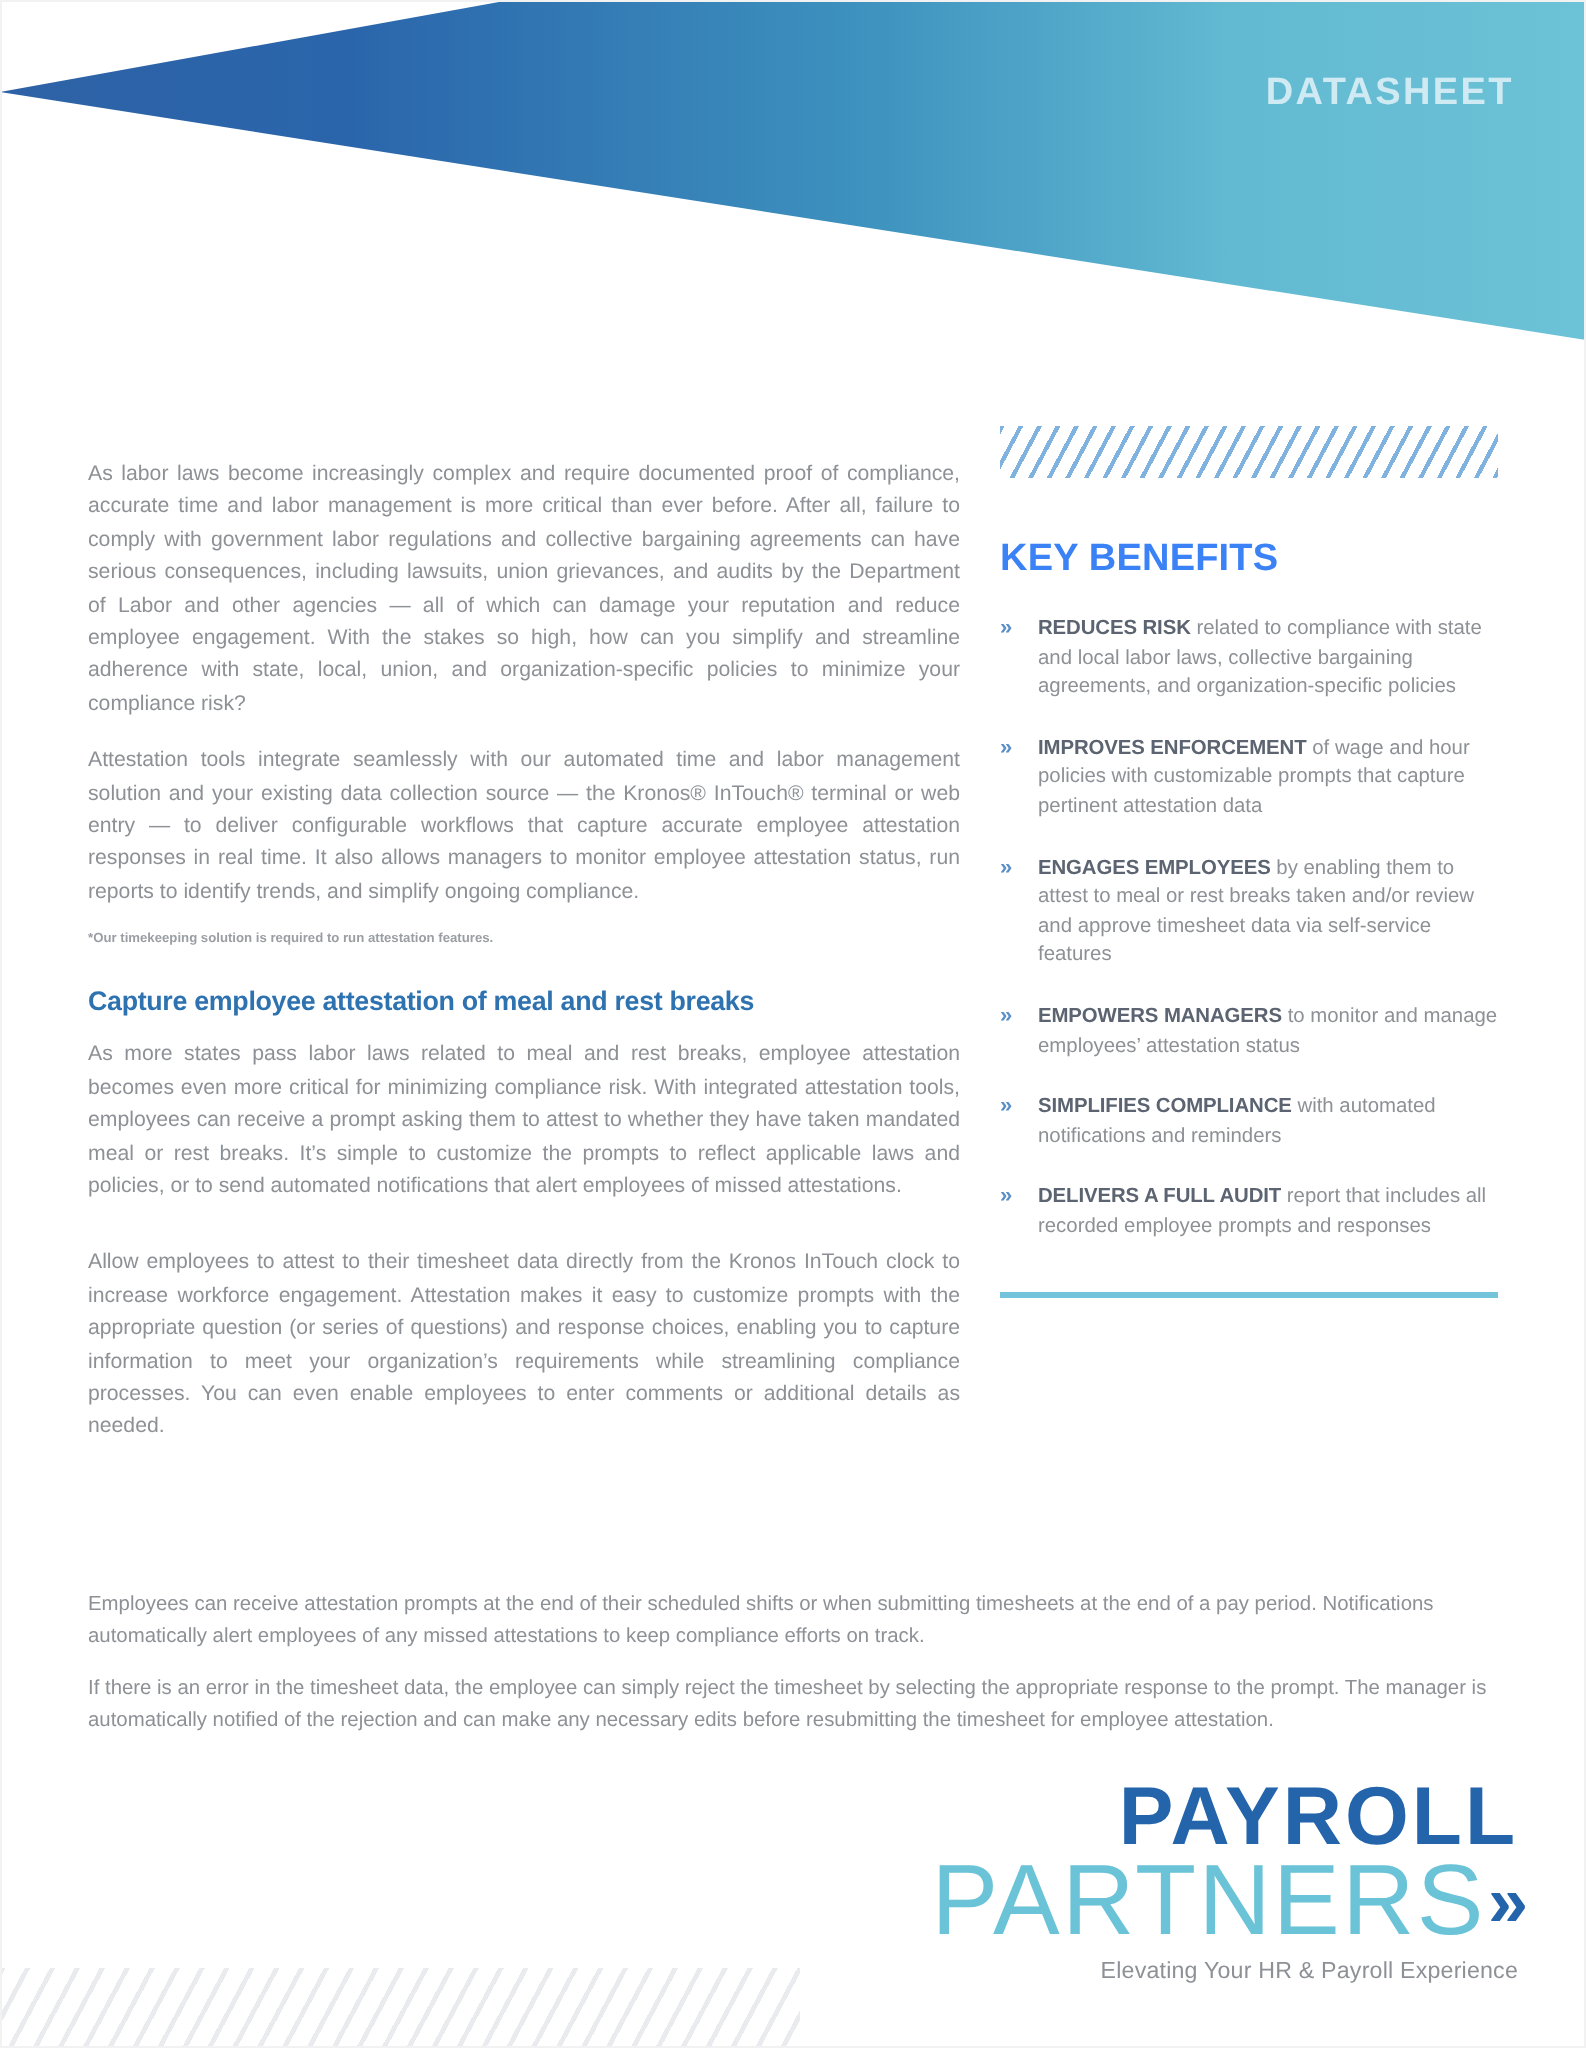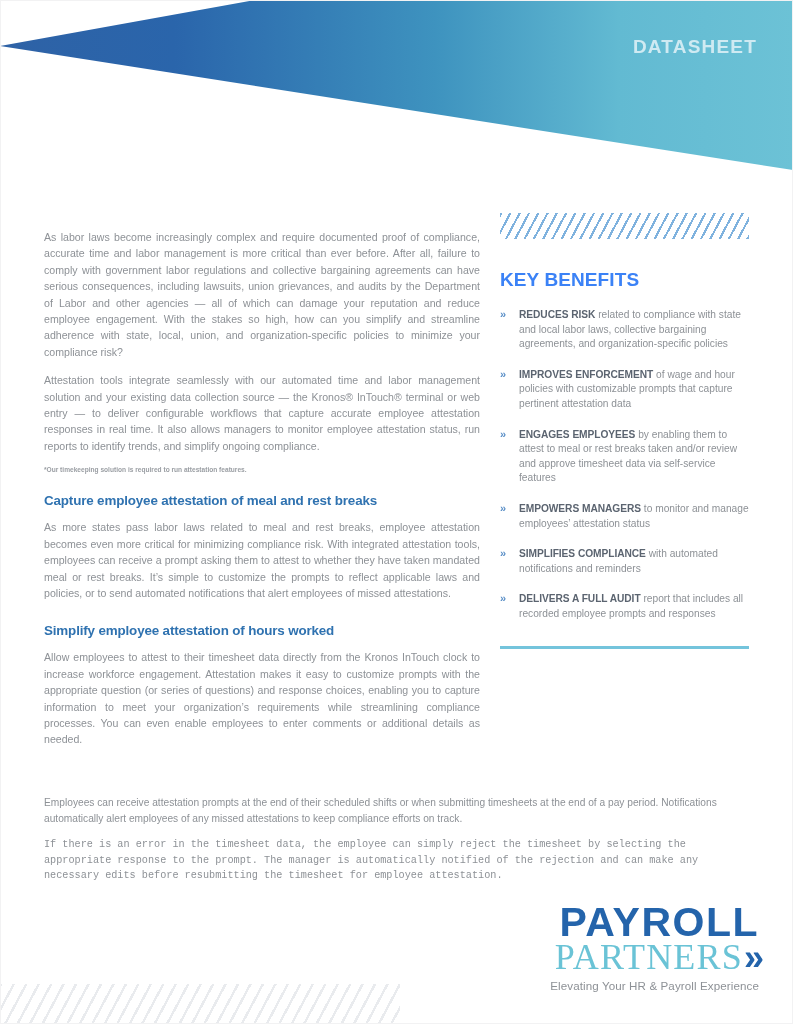--- a/index.html
+++ b/index.html
@@ -189,21 +189,21 @@
     top: 795px;
     width: 712px;
   }
   .bottom-block p {
     font-size: 10.2px;
     line-height: 15.6px;
     color: #8d9196;
     margin-bottom: 11px;
     font-family: "Liberation Sans", sans-serif;
   }
-  .bottom-block p:last-child { margin-bottom: 0; font-family: Liberation Mono, monospace; }
+  .bottom-block p:last-child { margin-bottom: 0; }
 
   
   .logo {
     position: absolute;
     right: 34px;
     bottom: 32px;
     width: 266px;
     text-align: right;
   }
   .logo-row1 {
@@ -215,25 +215,25 @@
     font-family: "Liberation Sans", sans-serif;
   }
   .logo-row2wrap {
     display: flex;
     align-items: center;
     justify-content: flex-end;
     line-height: 0.98;
     margin-top: -2px;
   }
   .logo-row2 {
-    font-size: 36px;
+    font-size: 50px;
     font-weight: normal;
     color: #6ac3d6;
     letter-spacing: 1.2px;
-    font-family: Liberation Serif, serif;
+    font-family: Liberation Sans, sans-serif;
     margin-left: 35px;
   }
   .logo-chev {
     font-size: 36px;
     font-weight: bold;
     color: #2464ab;
     margin-left: 1px;
     letter-spacing: -5px;
     font-family: "Liberation Sans", sans-serif;
   }
@@ -295,21 +295,20 @@
 
       <p class="body-text">Attestation tools integrate seamlessly with our automated time and labor management solution and your existing data collection source — the Kronos® InTouch® terminal or web entry — to deliver configurable workflows that capture accurate employee attestation responses in real time. It also allows managers to monitor employee attestation status, run reports to identify trends, and simplify ongoing compliance.</p>
 
       <div class="footnote">*Our timekeeping solution is required to run attestation features.</div>
 
       <h2 class="section-head">Capture employee attestation of meal and rest breaks</h2>
       <p class="body-text">As more states pass labor laws related to meal and rest breaks, employee attestation becomes even more critical for minimizing compliance risk. With integrated attestation tools, employees can receive a prompt asking them to attest to whether they have taken mandated meal or rest breaks. It’s simple to customize the prompts to reflect applicable laws and policies, or to send automated notifications that alert employees of missed attestations.</p>
 
       <div class="spacer-10"></div>
 
-      <h2 class="section-head">Simplify employee attestation of hours worked</h2>
       <p class="body-text last">Allow employees to attest to their timesheet data directly from the Kronos InTouch clock to increase workforce engagement. Attestation makes it easy to customize prompts with the appropriate question (or series of questions) and response choices, enabling you to capture information to meet your organization’s requirements while streamlining compliance processes. You can even enable employees to enter comments or additional details as needed.</p>
     </div>
 
     <div class="col-right">
       <div class="hatch"></div>
 
       <div class="kb-title">KEY BENEFITS</div>
 
       <ul class="benefits">
         <li class="benefit">

